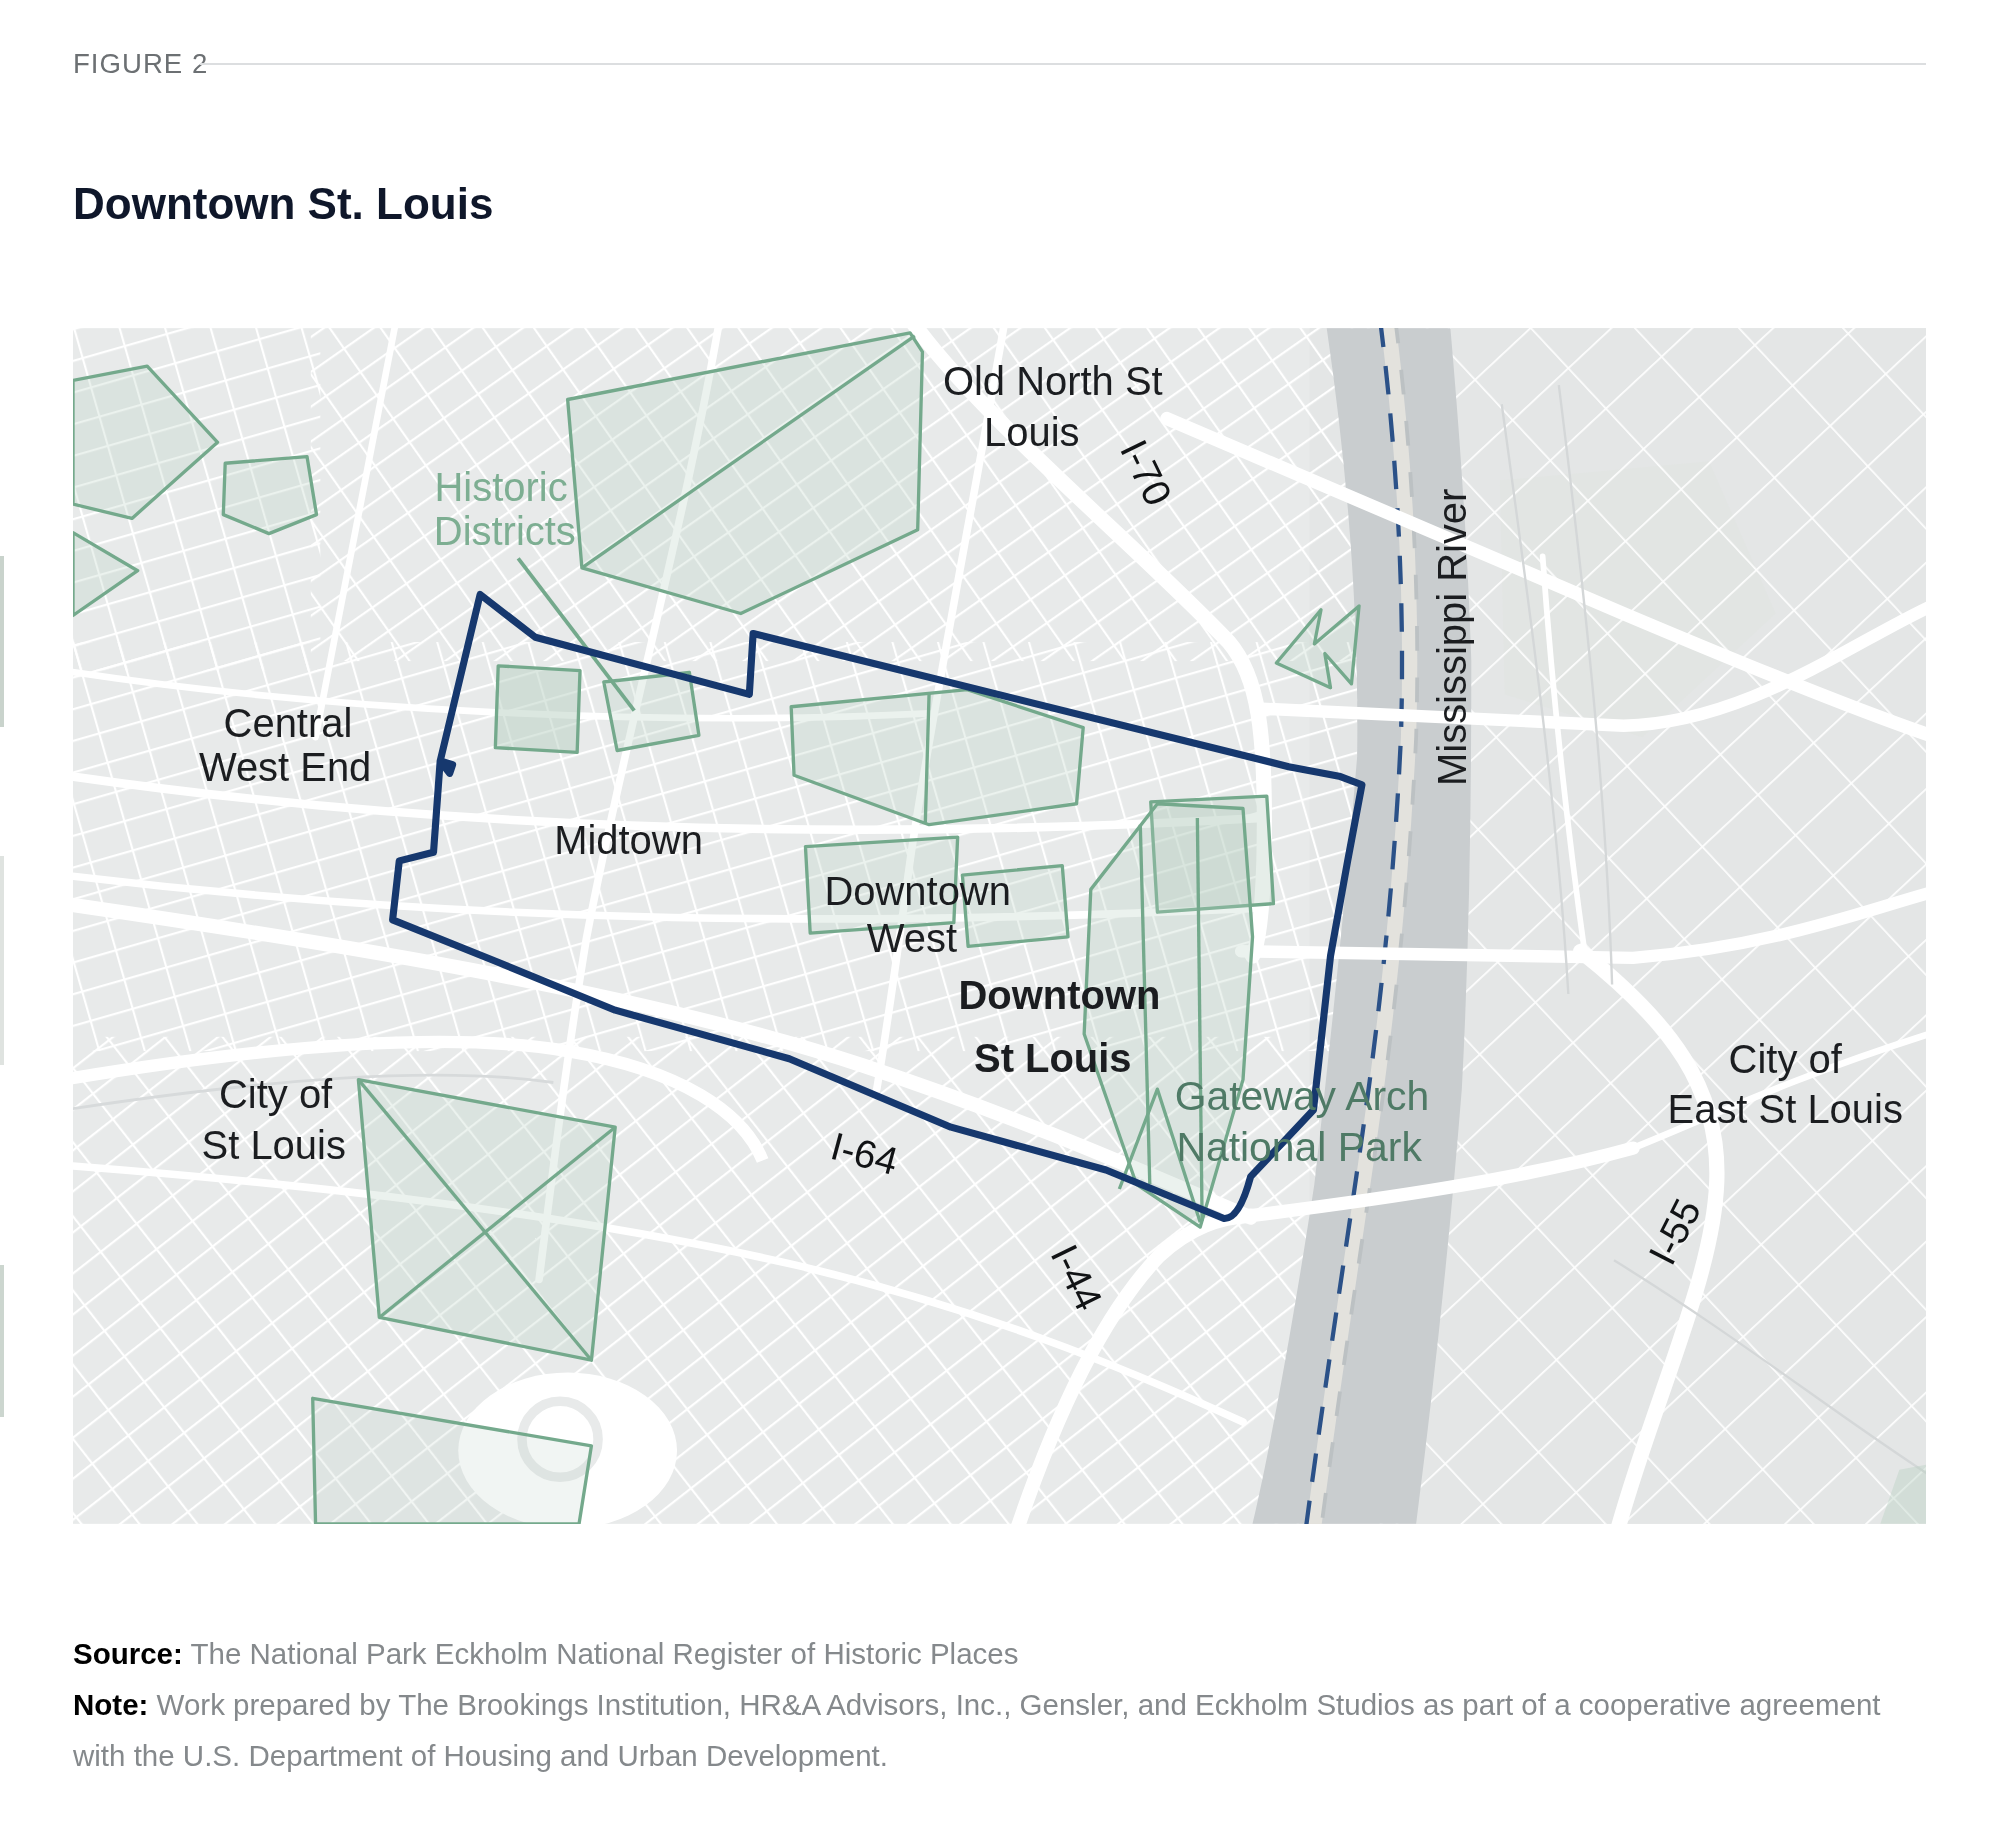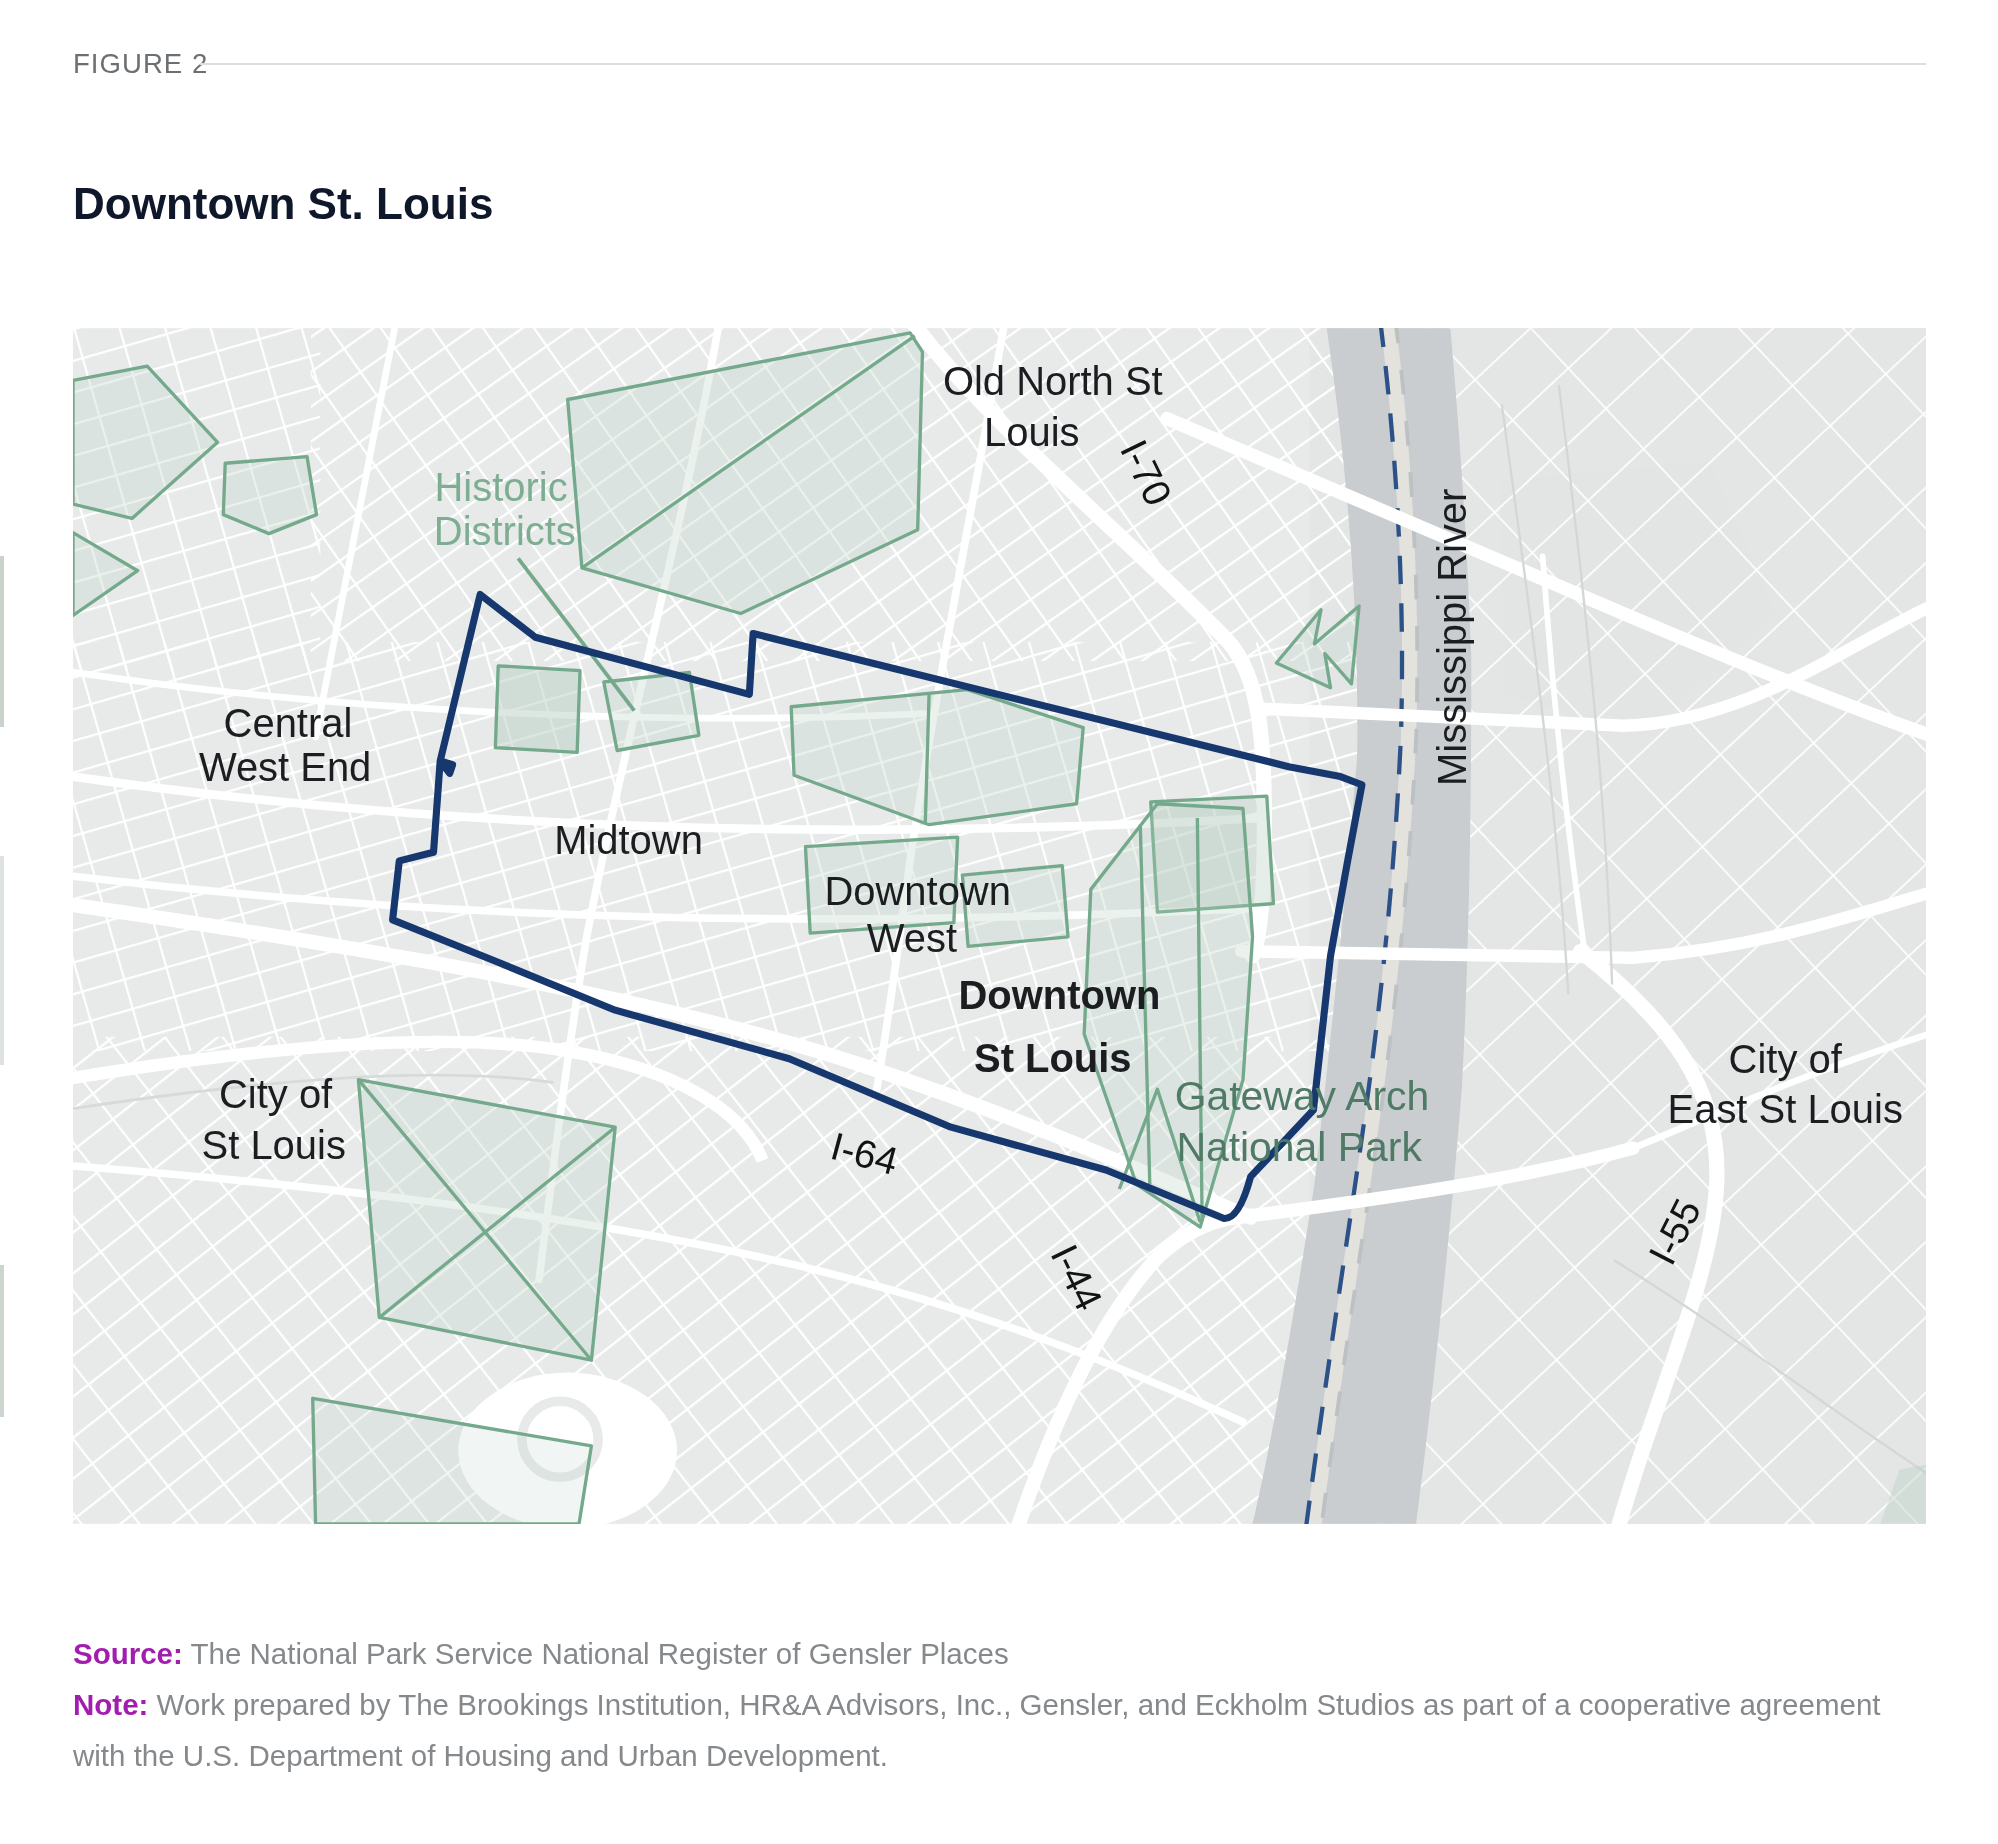--- a/index.html
+++ b/index.html
@@ -5,21 +5,21 @@
   html,body{margin:0;padding:0;background:#ffffff;}
   .page{position:relative;width:1998px;height:1844px;background:#ffffff;overflow:hidden;
         font-family:"Liberation Sans", sans-serif;}
   .figure-label{position:absolute;left:73px;top:48px;font-size:27.6px;letter-spacing:1px;
         color:#6c7073;font-weight:400;}
   .figure-rule{position:absolute;top:63px;left:200px;width:1726px;height:1.9px;background:#dcdee0;}
   .page-title{position:absolute;left:73px;top:179px;font-size:44px;font-weight:700;color:#0f172a;}
   .map-wrap{position:absolute;left:73px;top:328px;width:1853px;height:1196px;}
   .footer{position:absolute;left:73px;top:1628px;width:1857px;font-size:29.5px;line-height:1.73;
         color:#85898c;}
-  .footer b{color:#a21caf;font-weight:700;}
+  .footer b{color:#000000;font-weight:700;}
   .edge-artifact{position:absolute;left:0;width:3.8px;}
   
   text{font-family:"Liberation Sans", sans-serif;}
   .lbl{font-size:42px;fill:#1b1d20;}
   .lbl-bold{font-size:42px;font-weight:600;fill:#1b1d20;}
   .lbl-green{font-size:42px;fill:#7dae92;}
   .lbl-dkgreen{font-size:43px;fill:#4f7a66;}
   .hwy{font-size:41px;fill:#111315;}
 </style>
 </head>
@@ -173,18 +173,18 @@
 
         <text class="lbl" x="1800" y="783" text-anchor="middle">City of</text>
         <text class="lbl" x="1800" y="836" text-anchor="middle">East St Louis</text>
 
         <text class="hwy" transform="translate(1684,950) rotate(-63)" y="14" text-anchor="middle">I-55</text>
       </g>
     </svg>
   </div>
 
   <div class="footer">
-    <div><b>Source:</b><span> The National Park Service National Register of Gensler Places</span></div>
+    <div><b>Source:</b><span> The National Park Eckholm National Register of Historic Places</span></div>
     <div><b>Note:</b><span> Work prepared by The Brookings Institution, HR&amp;A Advisors, Inc., Gensler, and Eckholm Studios as part of a cooperative agreement with the U.S. Department of Housing and Urban Development.</span></div>
   </div>
 
 </div>
 
 
 </body></html>

